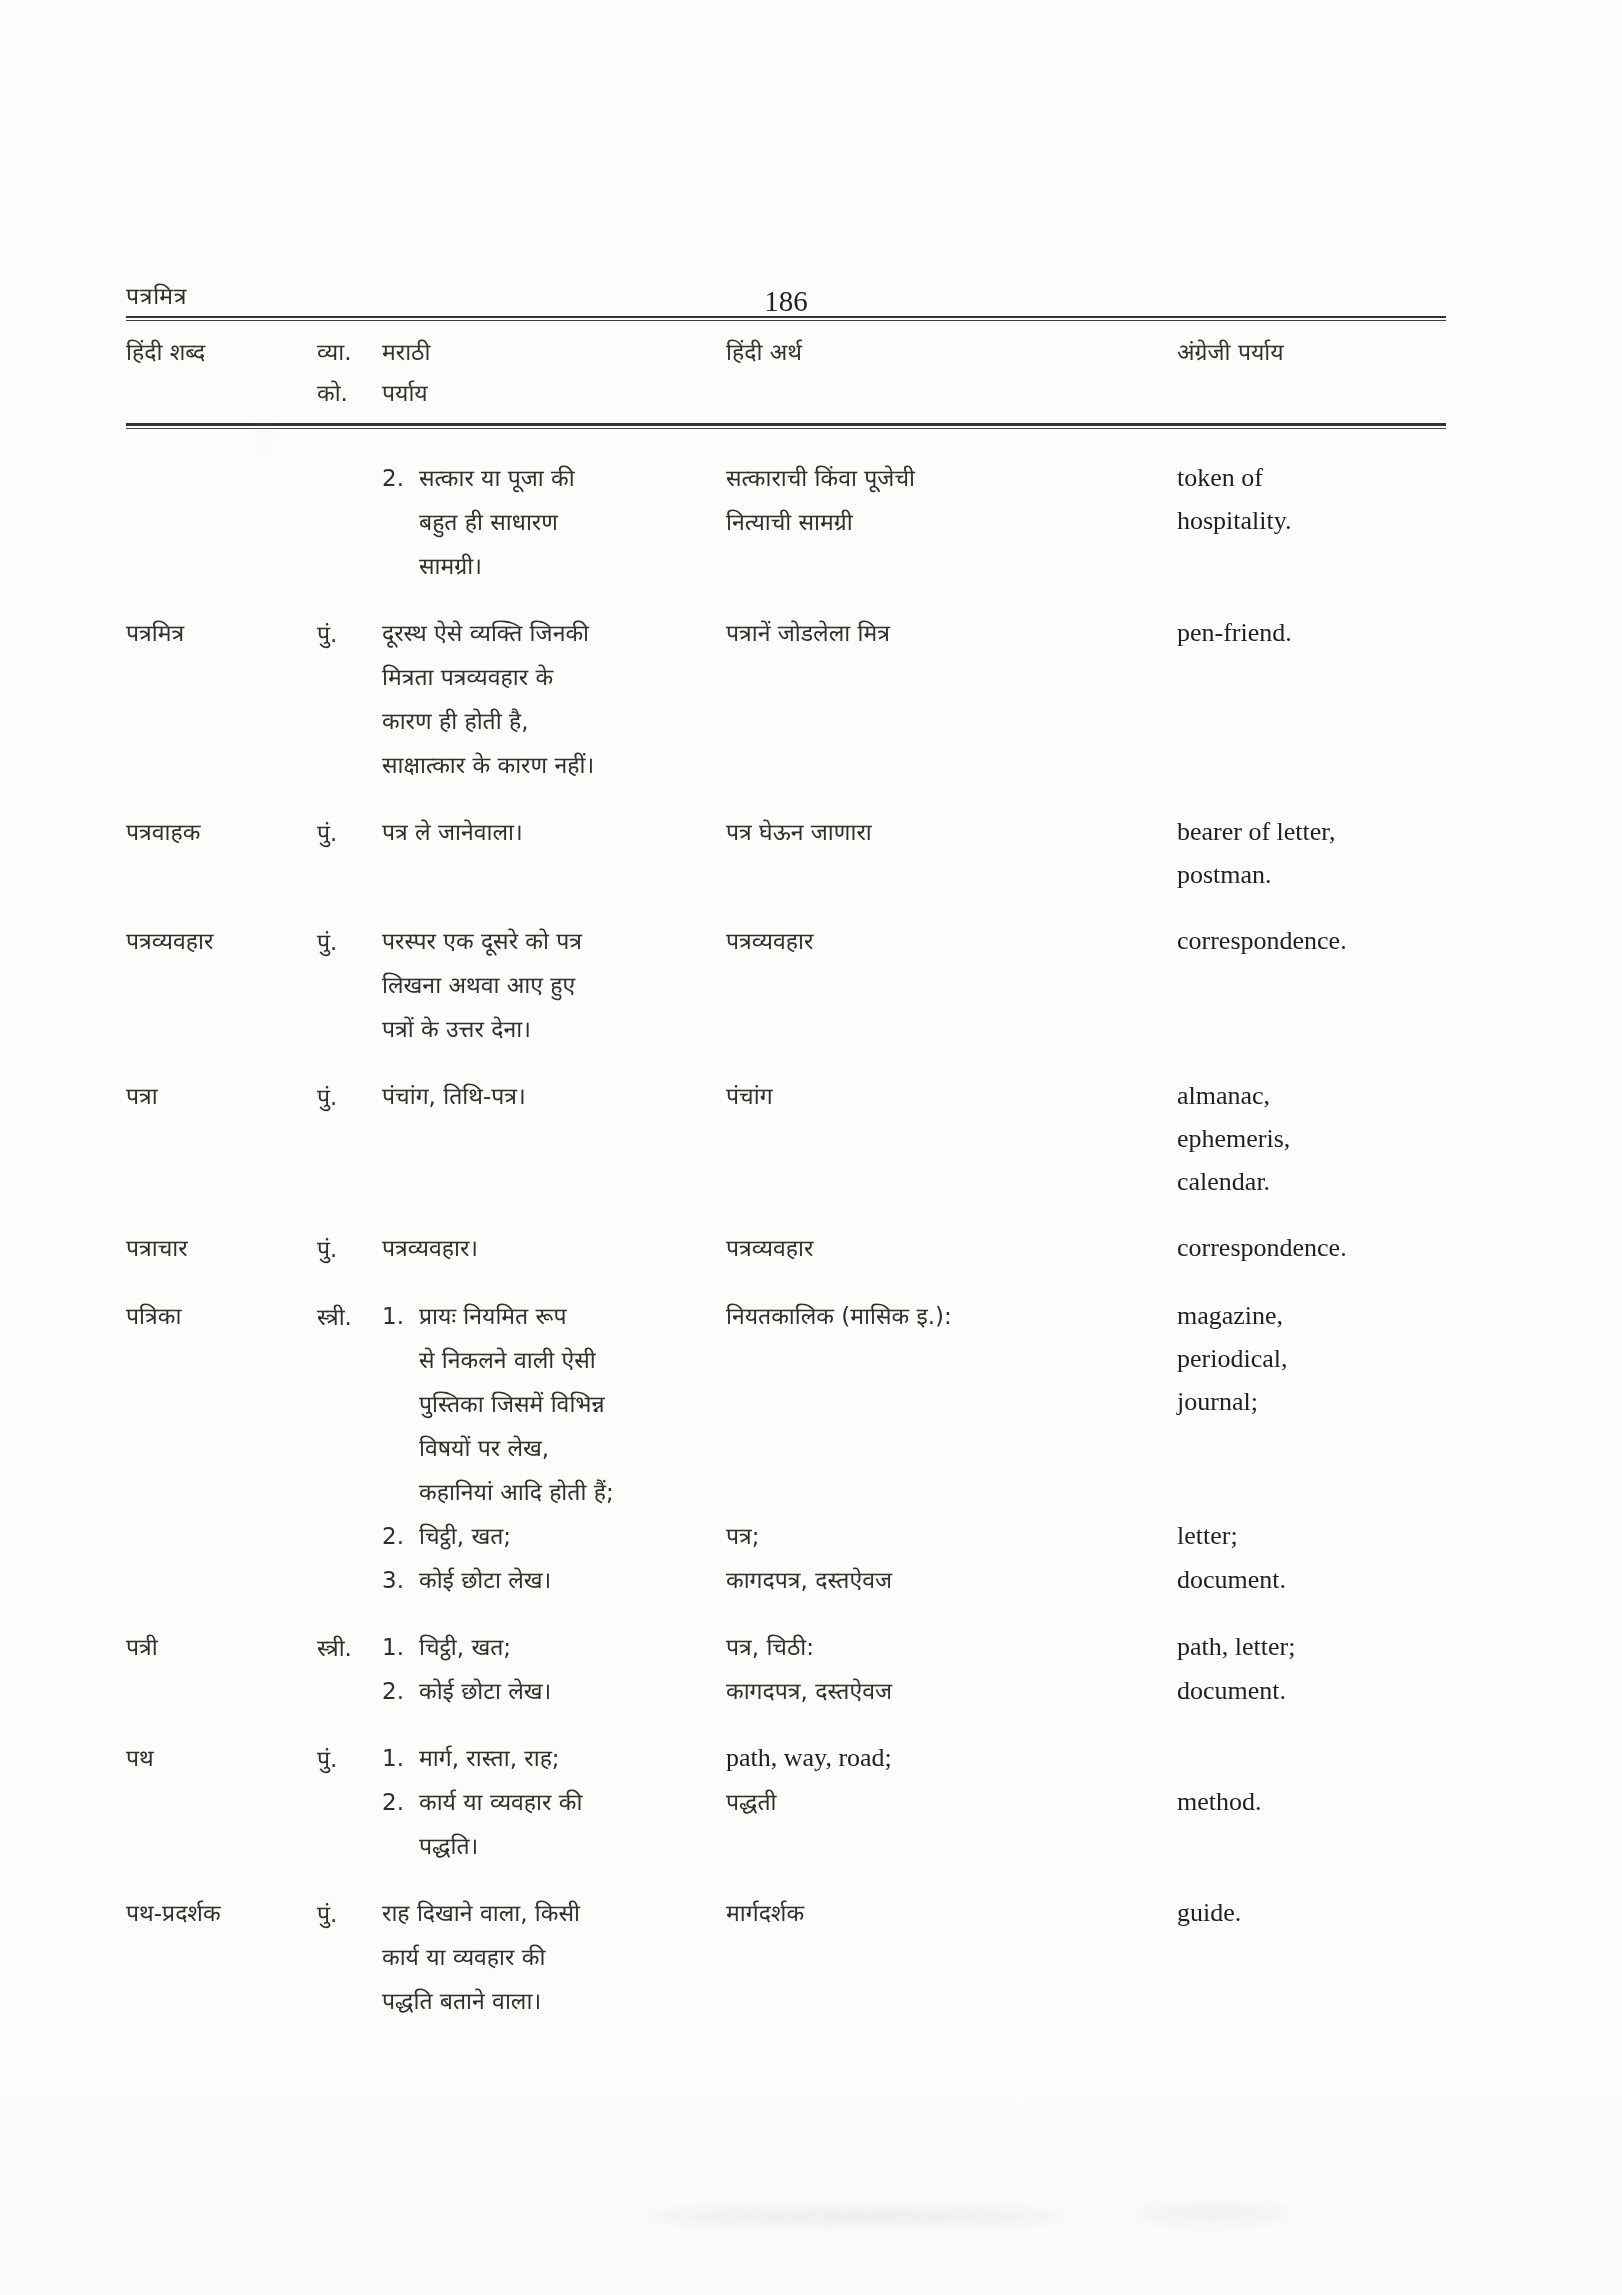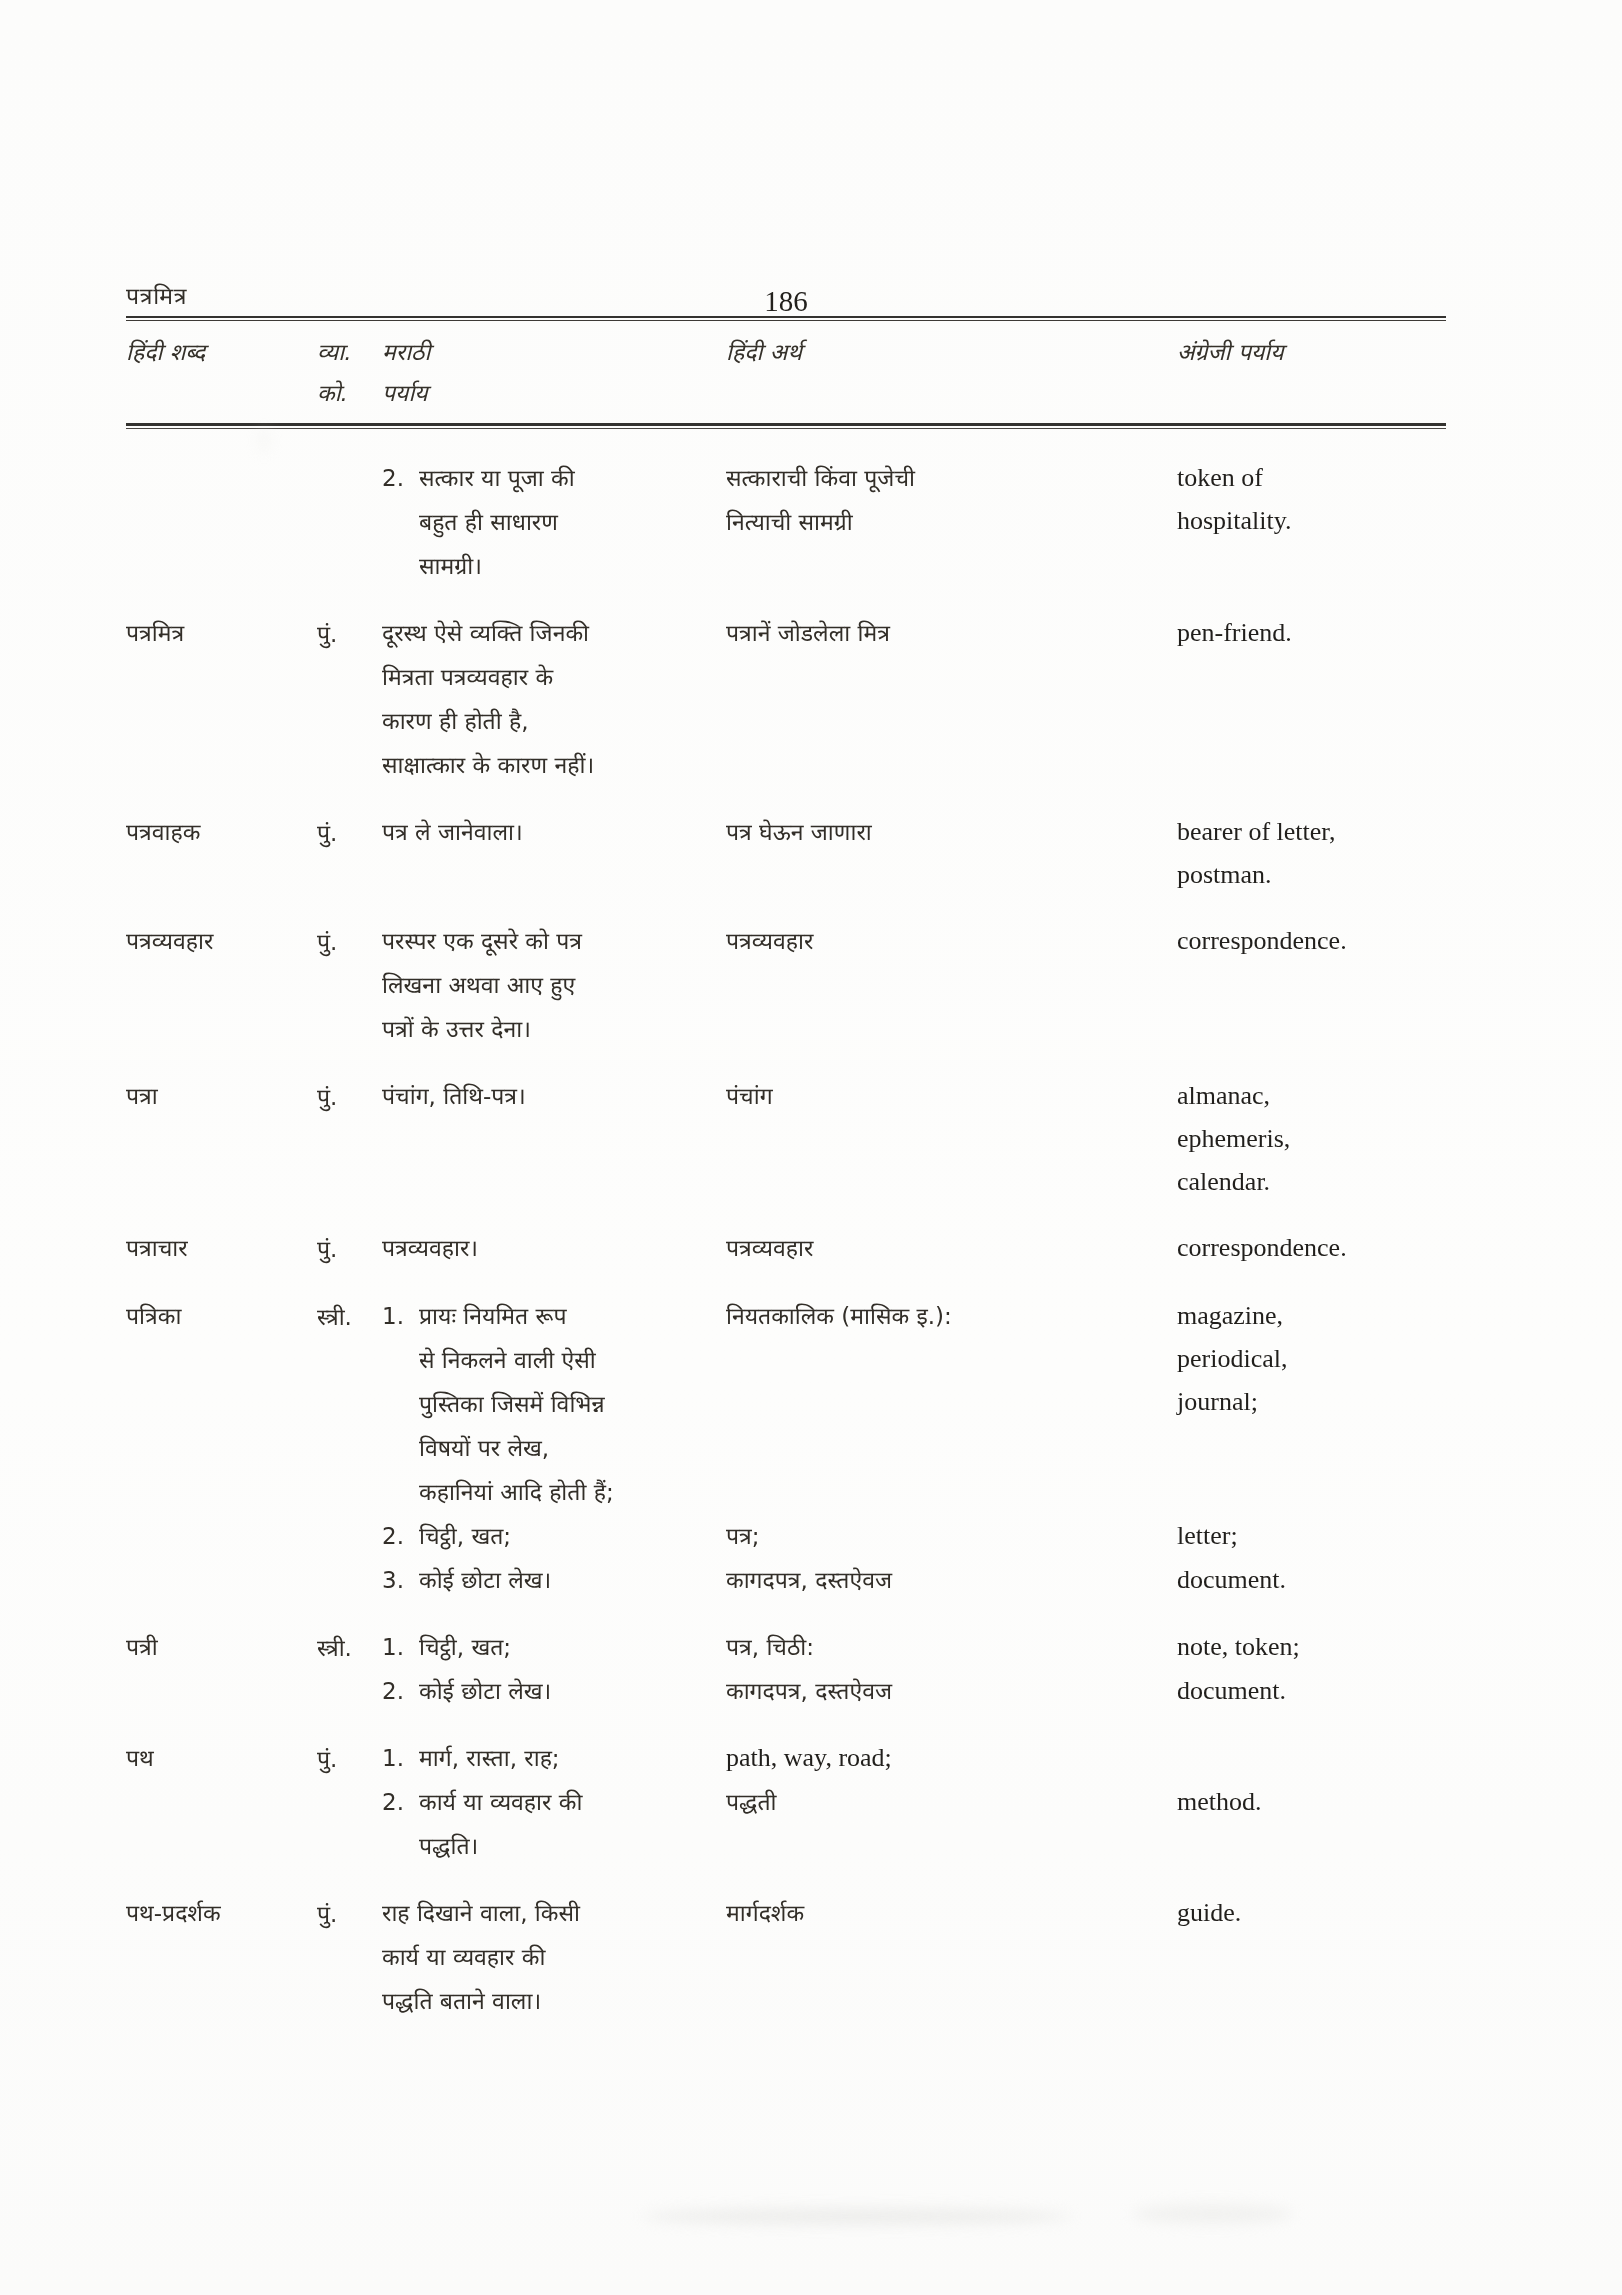--- a/index.html
+++ b/index.html
@@ -33,21 +33,20 @@
   }
   .rule-heavy{
     height:1.5px;
     border-top:3.1px solid #24221f;border-bottom:0.8px solid #3a3733;
     opacity:.92;
   }
   
   .header-row{
     display:grid;grid-template-columns:191px 65px 344px 451px 1fr;
     padding:10.7px 0 9.2px 0;
-    font-style:italic;
   }
   .hcell{font-size:23px;line-height:41px;color:#35312a;}
   .ml{white-space:pre-line;}
   
   .entries{margin-top:27.5px;}
   .entry{
     display:grid;grid-template-columns:191px 65px 1fr;
     margin-bottom:23px;
   }
   .dev{font-size:23px;line-height:44px;color:#322e28;}
@@ -227,21 +226,21 @@
         <div class="entry">
           <div class="headword dev">पत्री</div>
           <div class="gender dev">स्त्री.</div>
           <div>
             <div class="sense">
               <div class="hindi-cell dev">
                 <span class="sense-num">1.</span>
                 <div class="hindi-text ml">चिट्ठी, खत;</div>
               </div>
               <div class="marathi-cell dev ml">पत्र, चिठी:</div>
-              <div class="english-cell ml">note, token;</div>
+              <div class="english-cell ml">path, letter;</div>
             </div>
             <div class="sense">
               <div class="hindi-cell dev">
                 <span class="sense-num">2.</span>
                 <div class="hindi-text ml">कोई छोटा लेख।</div>
               </div>
               <div class="marathi-cell dev ml">कागदपत्र, दस्तऐवज</div>
               <div class="english-cell ml">document.</div>
             </div>
           </div>

